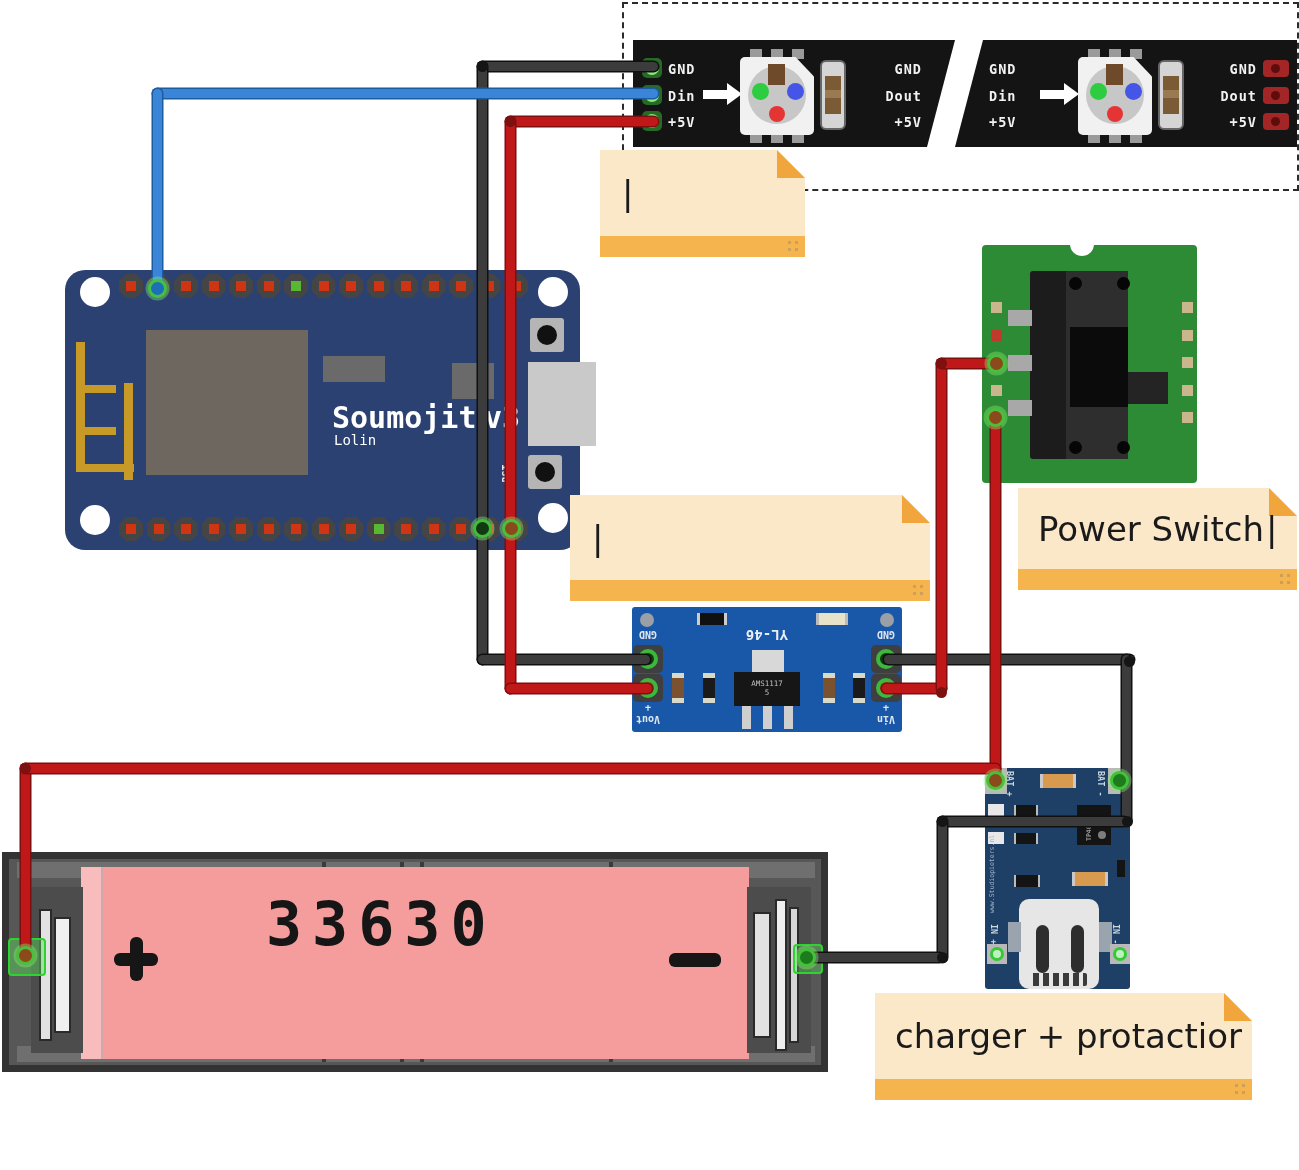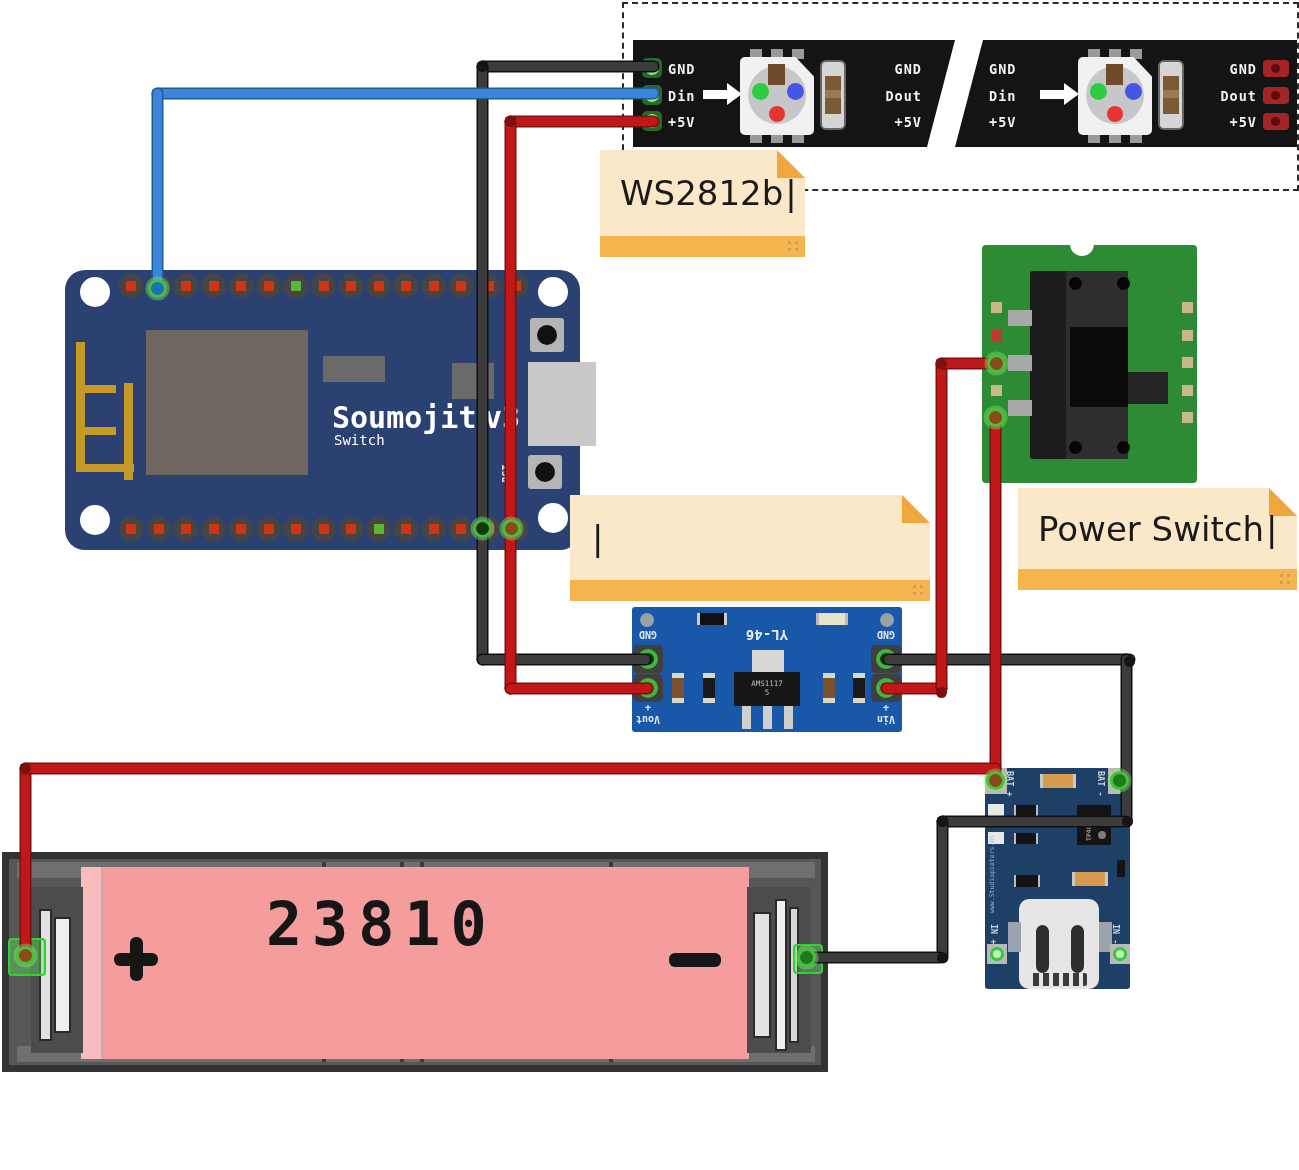--- a/index.html
+++ b/index.html
@@ -235,21 +235,21 @@
       <i class="ant" style="left:59px;top:113px;width:9px;height:89px;"></i>
       <i class="ant" style="left:59px;top:196px;width:9px;height:14px;"></i>
     </div>
 
     <div class="espchip"></div>
     <div class="grayrect" style="left:258px;top:86px;width:62px;height:26px;"></div>
     <div class="grayrect" style="left:387px;top:93px;width:42px;height:36px;"></div>
 
     <span class="btitle" style="left:267px;top:130px;">Soumojit</span>
     <span class="btitle" style="left:419px;top:130px;">v3</span>
-    <span class="bsub" style="left:269px;top:162px;">Switch</span>
+    <span class="bsub" style="left:269px;top:162px;">Lolin</span>
 
     <span class="vlabel" style="left:432px;top:55px;">FLASH</span>
     <div class="tact" style="left:465px;top:48px;">
         <i></i>
       </div>
     <span class="vlabel" style="left:432px;top:198px;">RST</span>
     <div class="tact" style="left:463px;top:185px;">
         <i></i>
       </div>
     <div class="usb"></div>
@@ -481,21 +481,21 @@
         <i class="bnotch" style="left:592px;"></i>
     </div>
     <div class="bband" style="bottom:3px;">
       <i class="bnotch" style="left:305px;"></i>
         <i class="bnotch" style="left:383px;"></i>
         <i class="bnotch" style="left:403px;"></i>
         <i class="bnotch" style="left:592px;"></i>
     </div>
     <div class="bcell">
       <div class="bstripe"></div>
-      <span class="btxt" style="left:185px;top:22px;letter-spacing:10px;">23810</span>
+      <span class="btxt" style="left:185px;top:22px;letter-spacing:10px;">33630</span>
       <span class="bbar" style="left:33px;top:86px;width:44px;height:13px;" aria-label="+"></span>
       <span class="bbar" style="left:49px;top:70px;width:13px;height:44px;"></span>
       <span class="bbar" style="left:588px;top:86px;width:52px;height:14px;" aria-label="−"></span>
     </div>
     <div class="contact" style="left:22px;">
       <i class="plate" style="left:8px;top:22px;width:13px;height:132px;"></i>
       <i class="plate" style="left:23px;top:30px;width:17px;height:116px;background:#efefef;"></i>
     </div>
     <div class="contact" style="left:738px;width:64px;">
       <i class="plate" style="left:6px;top:25px;width:18px;height:126px;"></i>
@@ -545,21 +545,20 @@
   <i class="ring orange" style="left:986px;top:408px;"></i>
   <i class="ring orange" style="left:986px;top:771px;"></i>
   <i class="ring" style="left:1110px;top:771px;background:#1d7a1d;"></i>
   <i class="ring orange" style="left:16px;top:946px;"></i>
   <i class="ring" style="left:797px;top:948px;background:#1d7a1d;"></i>
 
   <div class="note" style="left:600px;top:150px;width:205px;height:107px;">
     <div class="fold-w"></div>
     <div class="fold-o"></div>
     <div class="ntext">
-        <span>WS2812b</span>
         <span class="caret">|</span>
       </div>
     <div class="nbar">
         <span class="grip"></span>
       </div>
   </div>
 
   <div class="note" style="left:570px;top:495px;width:360px;height:106px;">
     <div class="fold-w"></div>
     <div class="fold-o"></div>
@@ -577,14 +576,24 @@
     <div class="ntext">
         <span>Power Switch</span>
         <span class="caret">|</span>
       </div>
     <div class="nbar">
         <span class="grip"></span>
       </div>
   </div>
 
 
+  <div class="note" style="left:875px;top:993px;width:377px;height:107px;">
+    <div class="fold-w"></div>
+    <div class="fold-o"></div>
+    <div class="ntext">
+        <span>charger + protaction</span>
+      </div>
+    <div class="nbar">
+        <span class="grip"></span>
+      </div>
+  </div>
 
 </div>
 
 </body></html>

